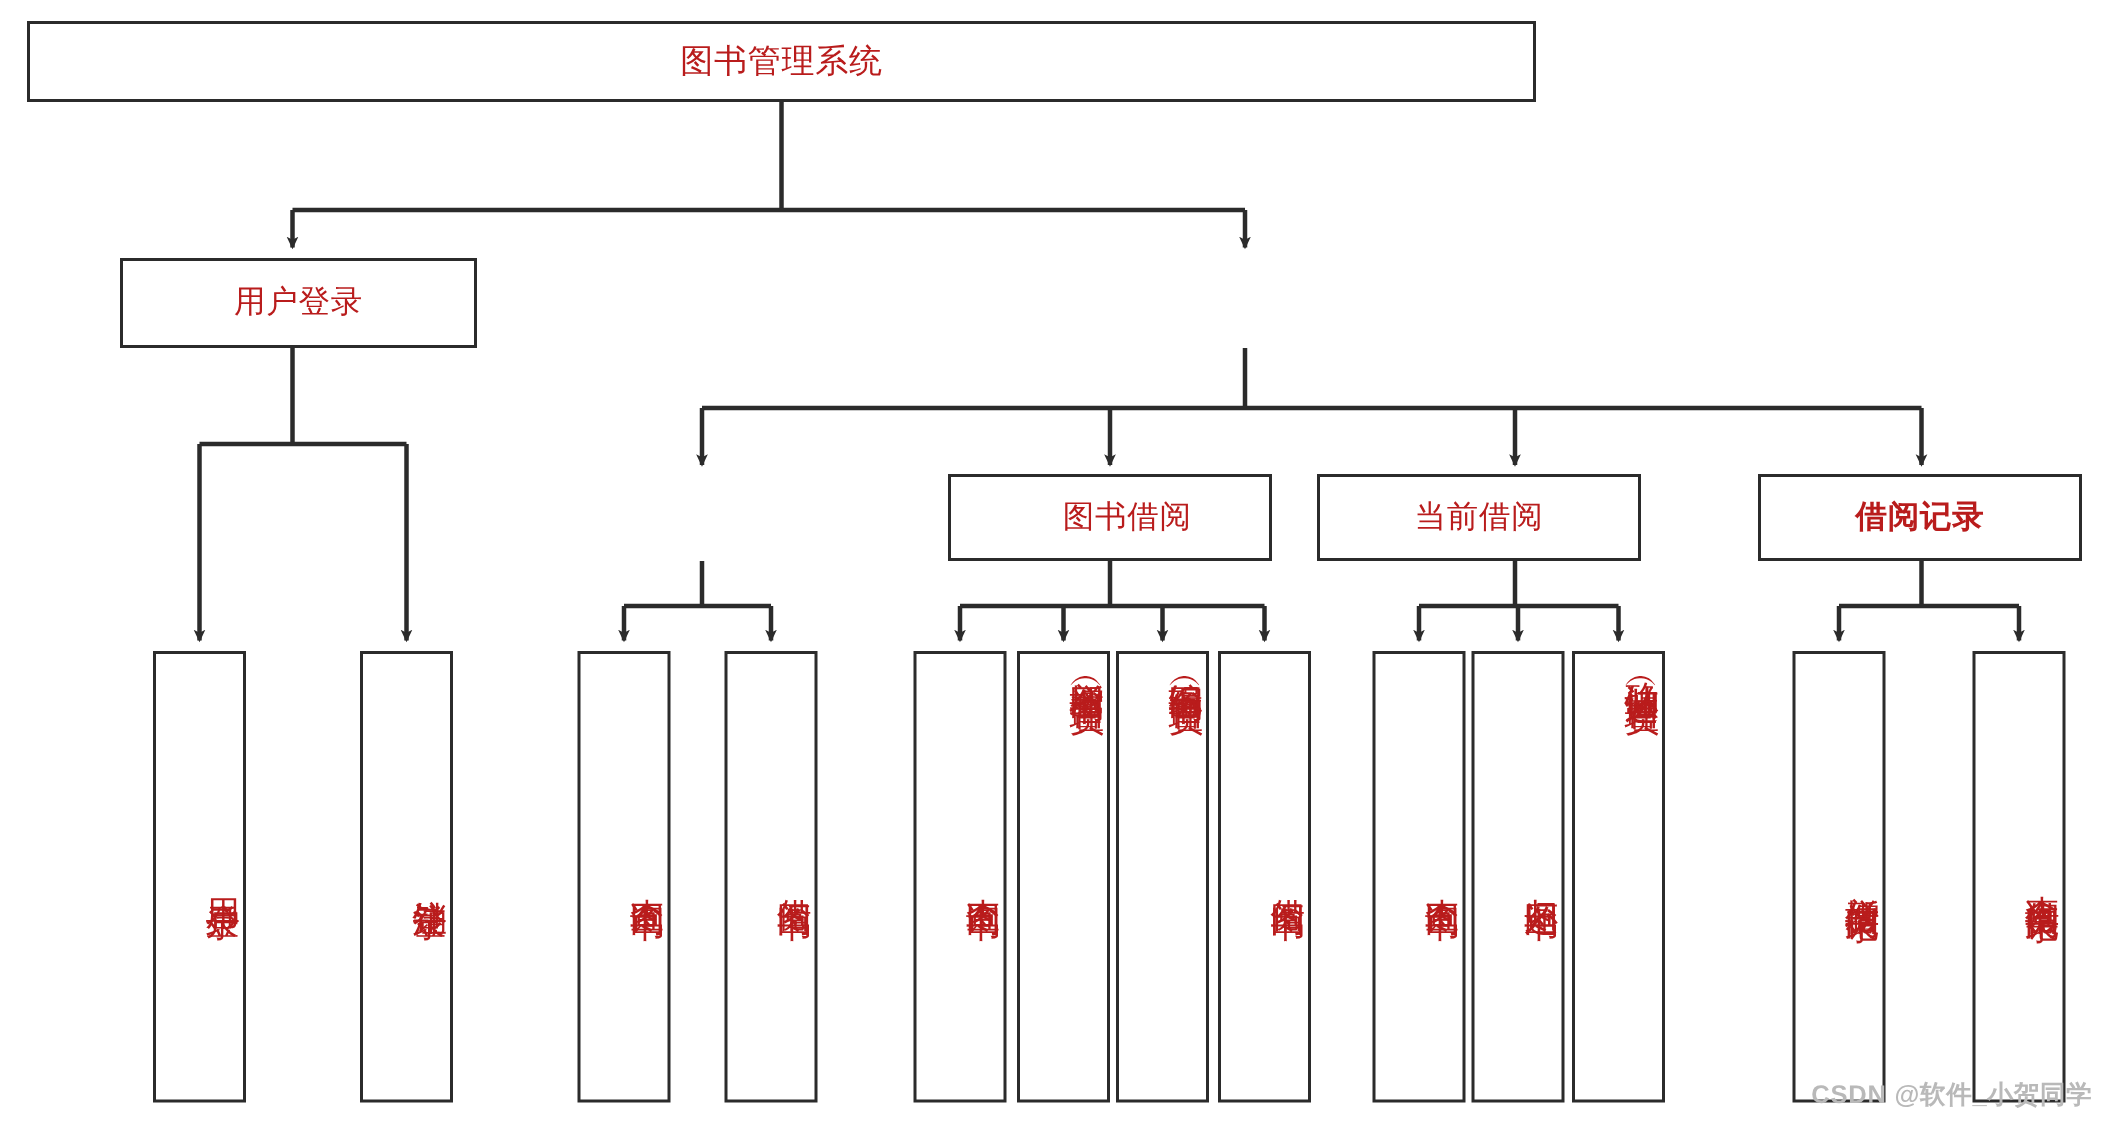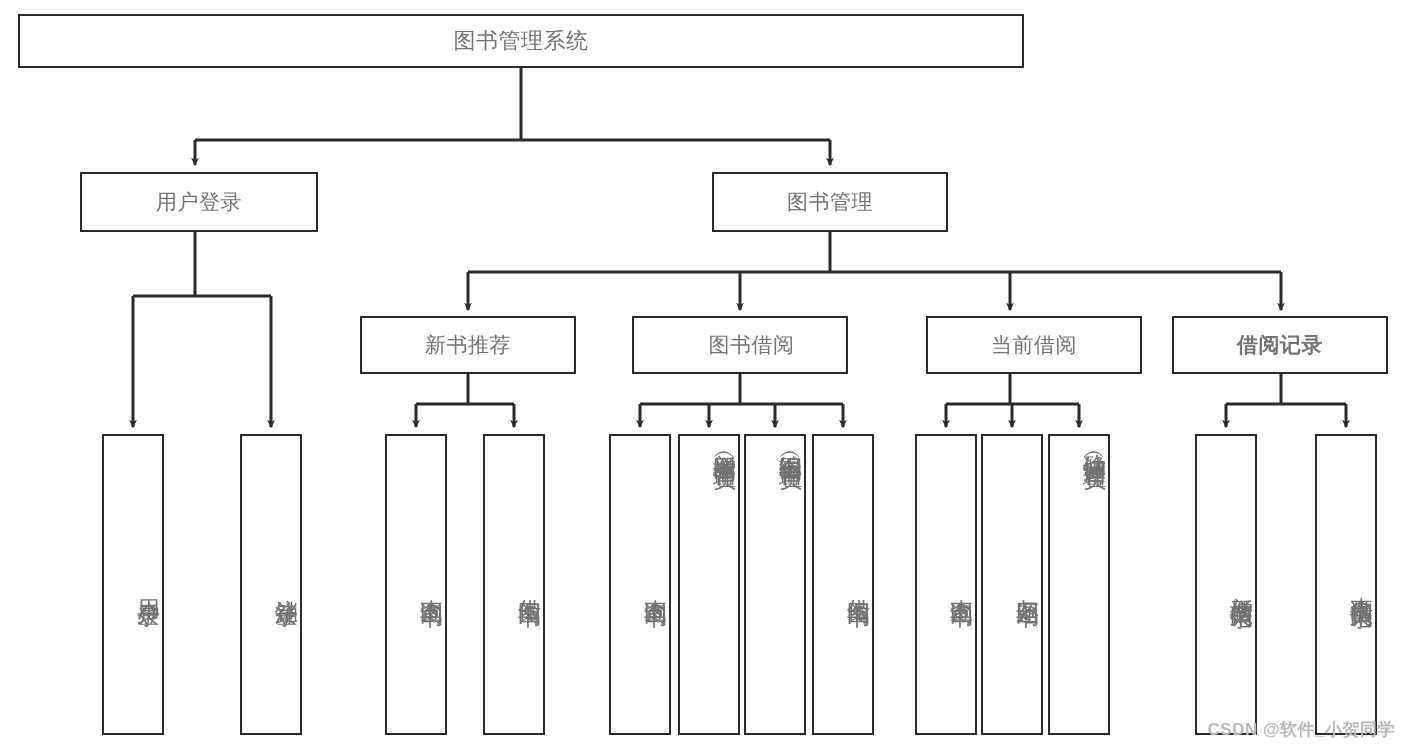--- a/index.html
+++ b/index.html
@@ -31,21 +31,21 @@
     position: absolute;
     box-sizing: border-box;
     background: #ffffff;
     border: 2px solid #2b2b2b;
     display: flex;
     align-items: center;
     justify-content: center;
     overflow: hidden;
   }
   .node .label {
-    color: #737373;
+    color: #b91c1c;
     text-align: center;
     line-height: 1.12;
     letter-spacing: 0.5px;
     white-space: pre;
   }
   .node.horiz .label {
     font-size: 21px;
   }
   .node.root .label {
     font-size: 22px;
@@ -141,31 +141,25 @@
     </g>
   </svg>
 
   <div class="node root horiz" style="left:18px; top:14px; width:1006px; height:54px;">
     <span class="label">图书管理系统</span>
   </div>
 
   <div class="node horiz" style="left:80px; top:172px; width:238px; height:60px;">
     <span class="label">用户登录</span>
   </div>
-  <div class="node horiz" style="left:712px; top:172px; width:236px; height:60px;">
-    <span class="label">图书管理</span>
-  </div>
-
-  <div class="node horiz" style="left:360px; top:316px; width:216px; height:58px;">
-    <span class="label">新书推荐</span>
-  </div>
+
   <div class="node horiz" style="left:632px; top:316px; width:216px; height:58px;padding-left:23px;">
     <span class="label">图书借阅</span>
   </div>
-  <div class="node horiz" style="left:926px; top:316px; width:216px; height:58px;">
+  <div class="node horiz" style="left:878px; top:316px; width:216px; height:58px;">
     <span class="label">当前借阅</span>
   </div>
   <div class="node horiz" style="left:1172px; top:316px; width:216px; height:58px;font-weight:bold;">
     <span class="label">借阅记录</span>
   </div>
 
   <div class="node vert center-text" style="left:102px; top:434px; width:62px; height:301px;">
     <div class="label-wrap">
       <span class="label">用户登录</span>
     </div>

